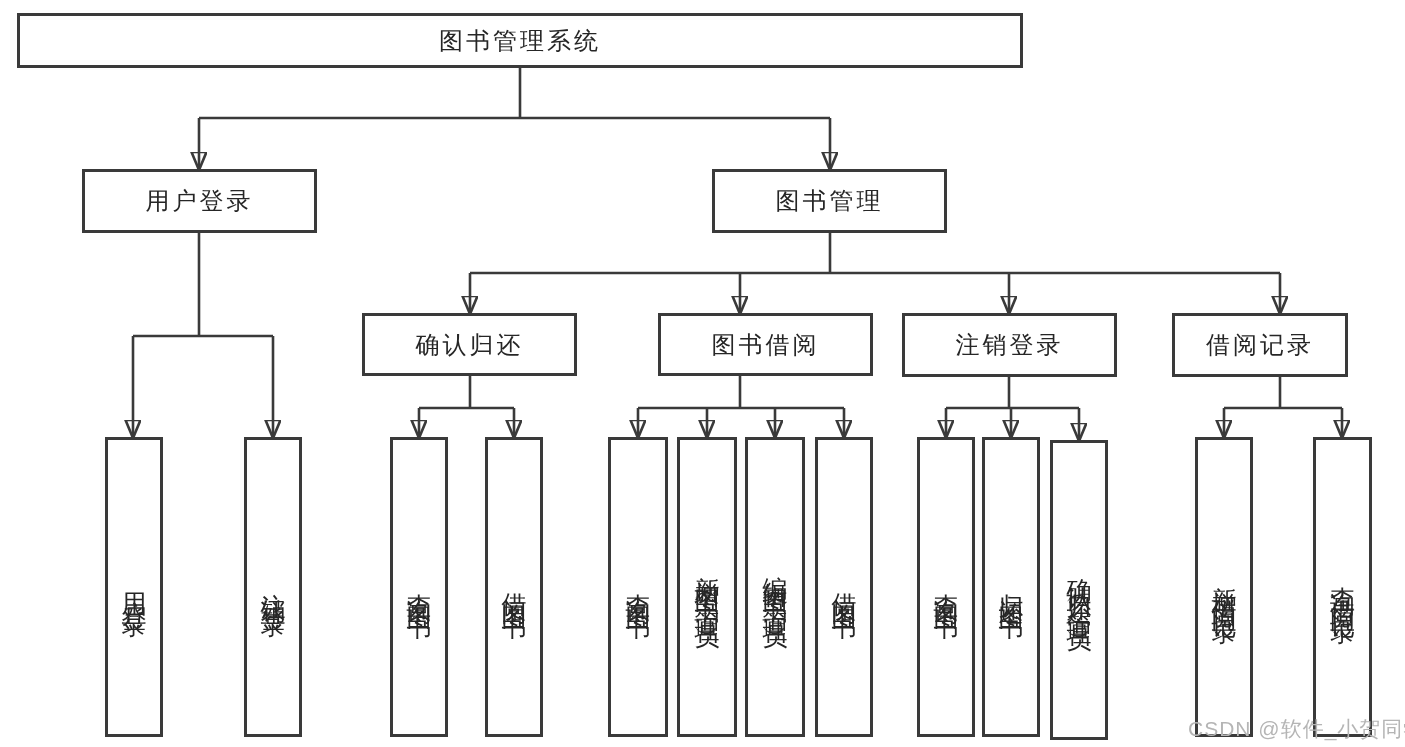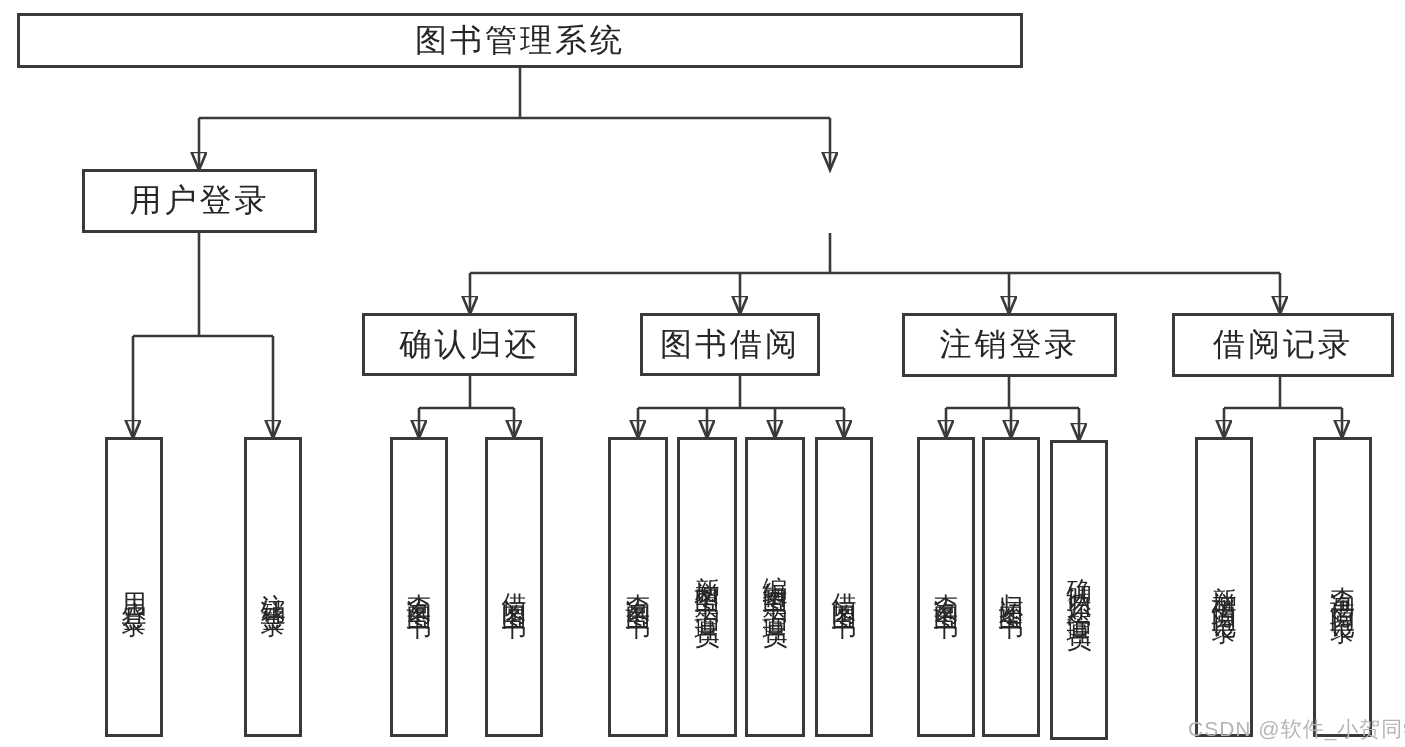--- a/index.html
+++ b/index.html
@@ -6,21 +6,21 @@
   .canvas{
     position:relative;width:1405px;height:747px;background:#ffffff;overflow:hidden;
     font-family:"Liberation Sans","DejaVu Sans",sans-serif;
   }
   .wires{position:absolute;left:0;top:0;width:1405px;height:747px;}
   .wires path{stroke:#3a3a3a;stroke-width:2.6;fill:none;}
   .node{
     position:absolute;border:3px solid #3a3a3a;background:#ffffff;box-sizing:border-box;
     display:flex;align-items:center;justify-content:center;color:#262626;
   }
-  .node-h span{font-size:32px;letter-spacing:3px;white-space:nowrap;}
+  .node-h span{font-size:24px;letter-spacing:3px;white-space:nowrap;}
   .node-v span{
     writing-mode:vertical-rl;font-size:25px;letter-spacing:7px;line-height:1;
     white-space:nowrap;
   }
   .watermark{
     position:absolute;left:1188px;top:715px;font-size:21px;color:#b5b5b5;
     letter-spacing:1px;white-space:nowrap;z-index:5;
   }
 </style>
 </head>
@@ -90,31 +90,34 @@
     </g>
   </svg>
 
   <div class="node node-h" style="left:17px;top:13px;width:1006px;height:55px">
     <span>图书管理系统</span>
   </div>
 
   <div class="node node-h" style="left:82px;top:169px;width:235px;height:64px">
     <span>用户登录</span>
   </div>
+  <div class="node node-h" style="left:712px;top:169px;width:235px;height:64px">
+    <span>图书管理</span>
+  </div>
 
   <div class="node node-h" style="left:362px;top:313px;width:215px;height:63px">
     <span>确认归还</span>
   </div>
-  <div class="node node-h" style="left:640px;top:313px;width:180px;height:63px">
+  <div class="node node-h" style="left:658px;top:313px;width:215px;height:63px">
     <span>图书借阅</span>
   </div>
   <div class="node node-h" style="left:902px;top:313px;width:215px;height:64px">
     <span>注销登录</span>
   </div>
-  <div class="node node-h" style="left:1172px;top:313px;width:222px;height:64px">
+  <div class="node node-h" style="left:1172px;top:313px;width:176px;height:64px">
     <span>借阅记录</span>
   </div>
 
   <div class="node node-v" style="left:105px;top:437px;width:58px;height:300px">
     <span>用户登录</span>
   </div>
   <div class="node node-v" style="left:244px;top:437px;width:58px;height:300px">
     <span>注销登录</span>
   </div>
 

